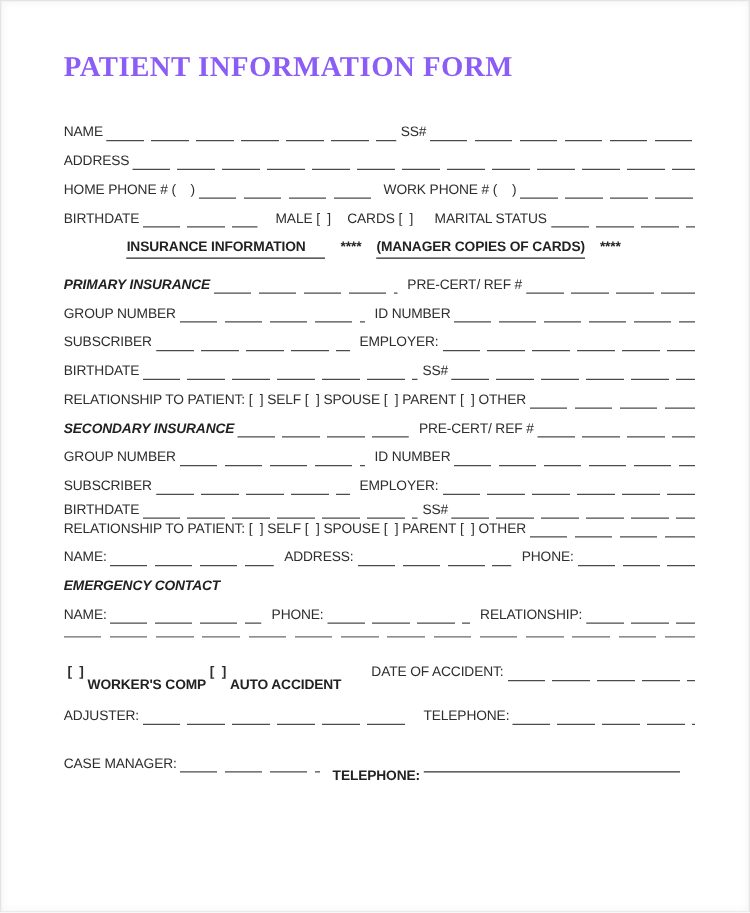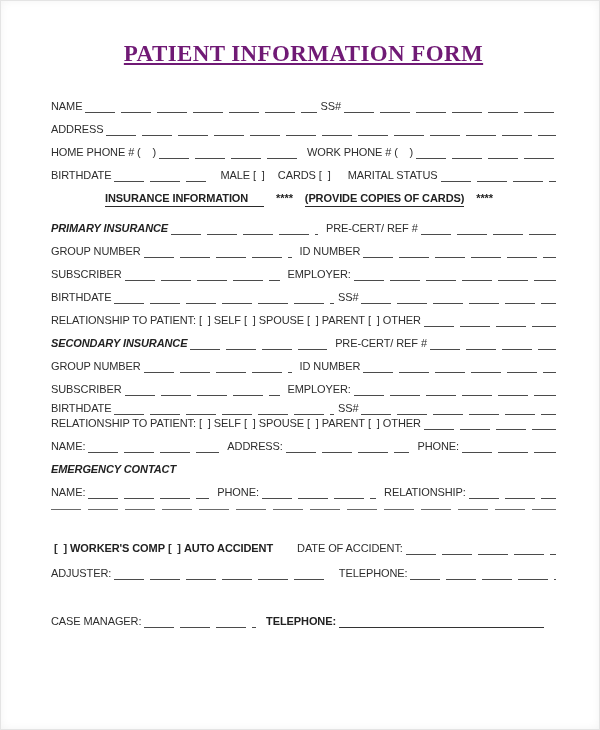--- a/index.html
+++ b/index.html
@@ -16,26 +16,24 @@
     line-height:14px;
     color:#2e2e2e;
     letter-spacing:-0.1px;
     overflow:hidden;
   }
   .title{
     font-family:"Liberation Serif", serif;
     font-weight:bold;
     font-size:23px;
     letter-spacing:.4px;
-    text-align:center;
-    color:#701a75;
+    color:#8b5cf6;
     margin:0 0 38px 0;
-    text-decoration:underline;
-  }
-  .r{display:flex;align-items:flex-end;margin:0 0 9px 0;white-space:nowrap;}
+  }
+  .r{display:flex;align-items:center;margin:0 0 9px 0;white-space:nowrap;}
   .l{flex:0 0 auto;}
   .h{font-weight:bold;font-style:italic;color:#222;}
   .b{font-weight:bold;color:#222;margin-top:20px;}
   
   .f{
     flex:1 1 20px;height:13px;
     background-image:repeating-linear-gradient(90deg,#4b4b4b 0 30px, transparent 30px 36px);
     background-size:100% 1px;background-position:0 100%;background-repeat:no-repeat;
     margin-left:3px;
   }
@@ -94,21 +92,21 @@
     <span class="cb">[&nbsp;&nbsp;]</span>
     <span class="l ml10">CARDS</span>
     <span class="cb">[&nbsp;&nbsp;]</span>
     <span class="l ml14">MARITAL STATUS</span>
     <span class="f"></span>
   </div>
 
   <div class="inshdr">
     <span class="u1">INSURANCE INFORMATION</span>
     <span class="stars">****</span>
-    <span class="u2">(PROVIDE COPIES OF CARDS)</span>
+    <span class="u2">(MANAGER COPIES OF CARDS)</span>
     <span class="stars">****</span>
   </div>
 
   <div class="r">
     <span class="l h">PRIMARY INSURANCE</span>
     <span class="f g22"></span>
     <span class="l ml8">PRE-CERT/ REF #</span>
     <span class="f g2"></span>
   </div>
 

